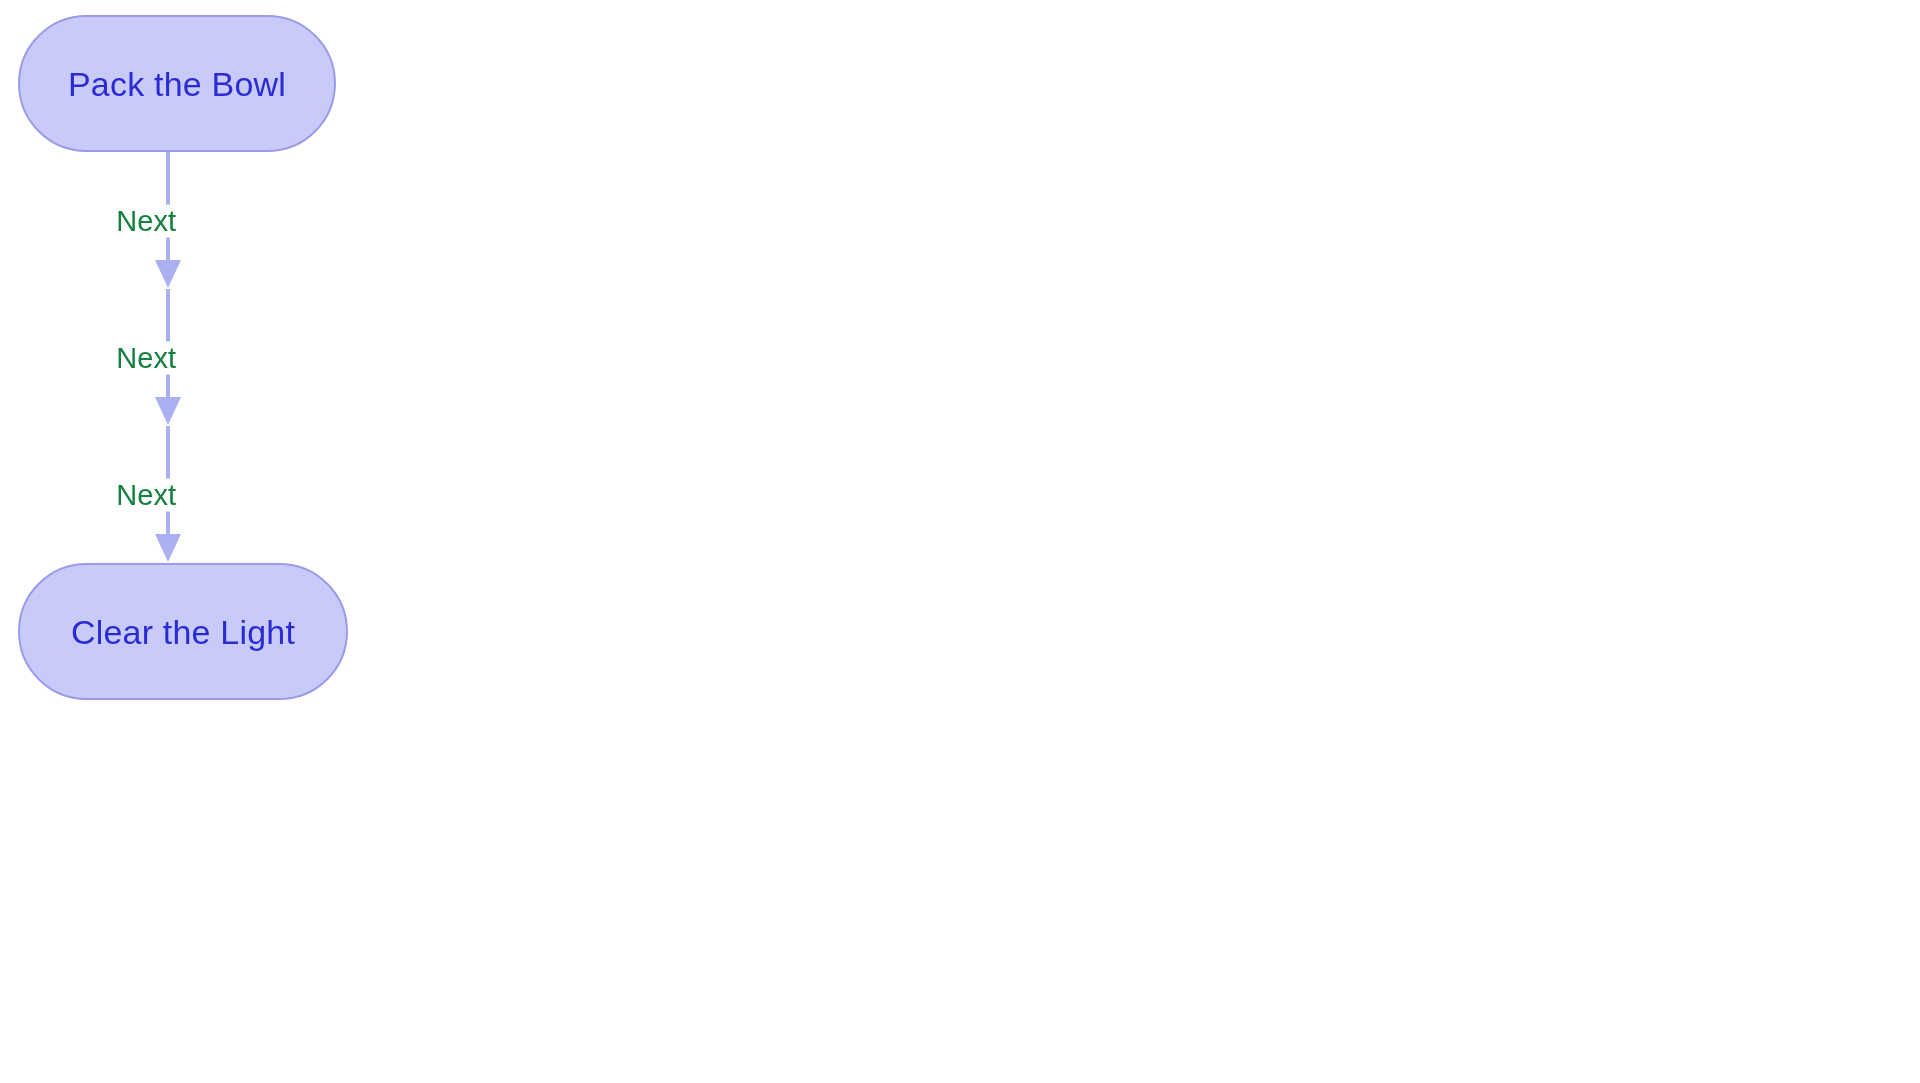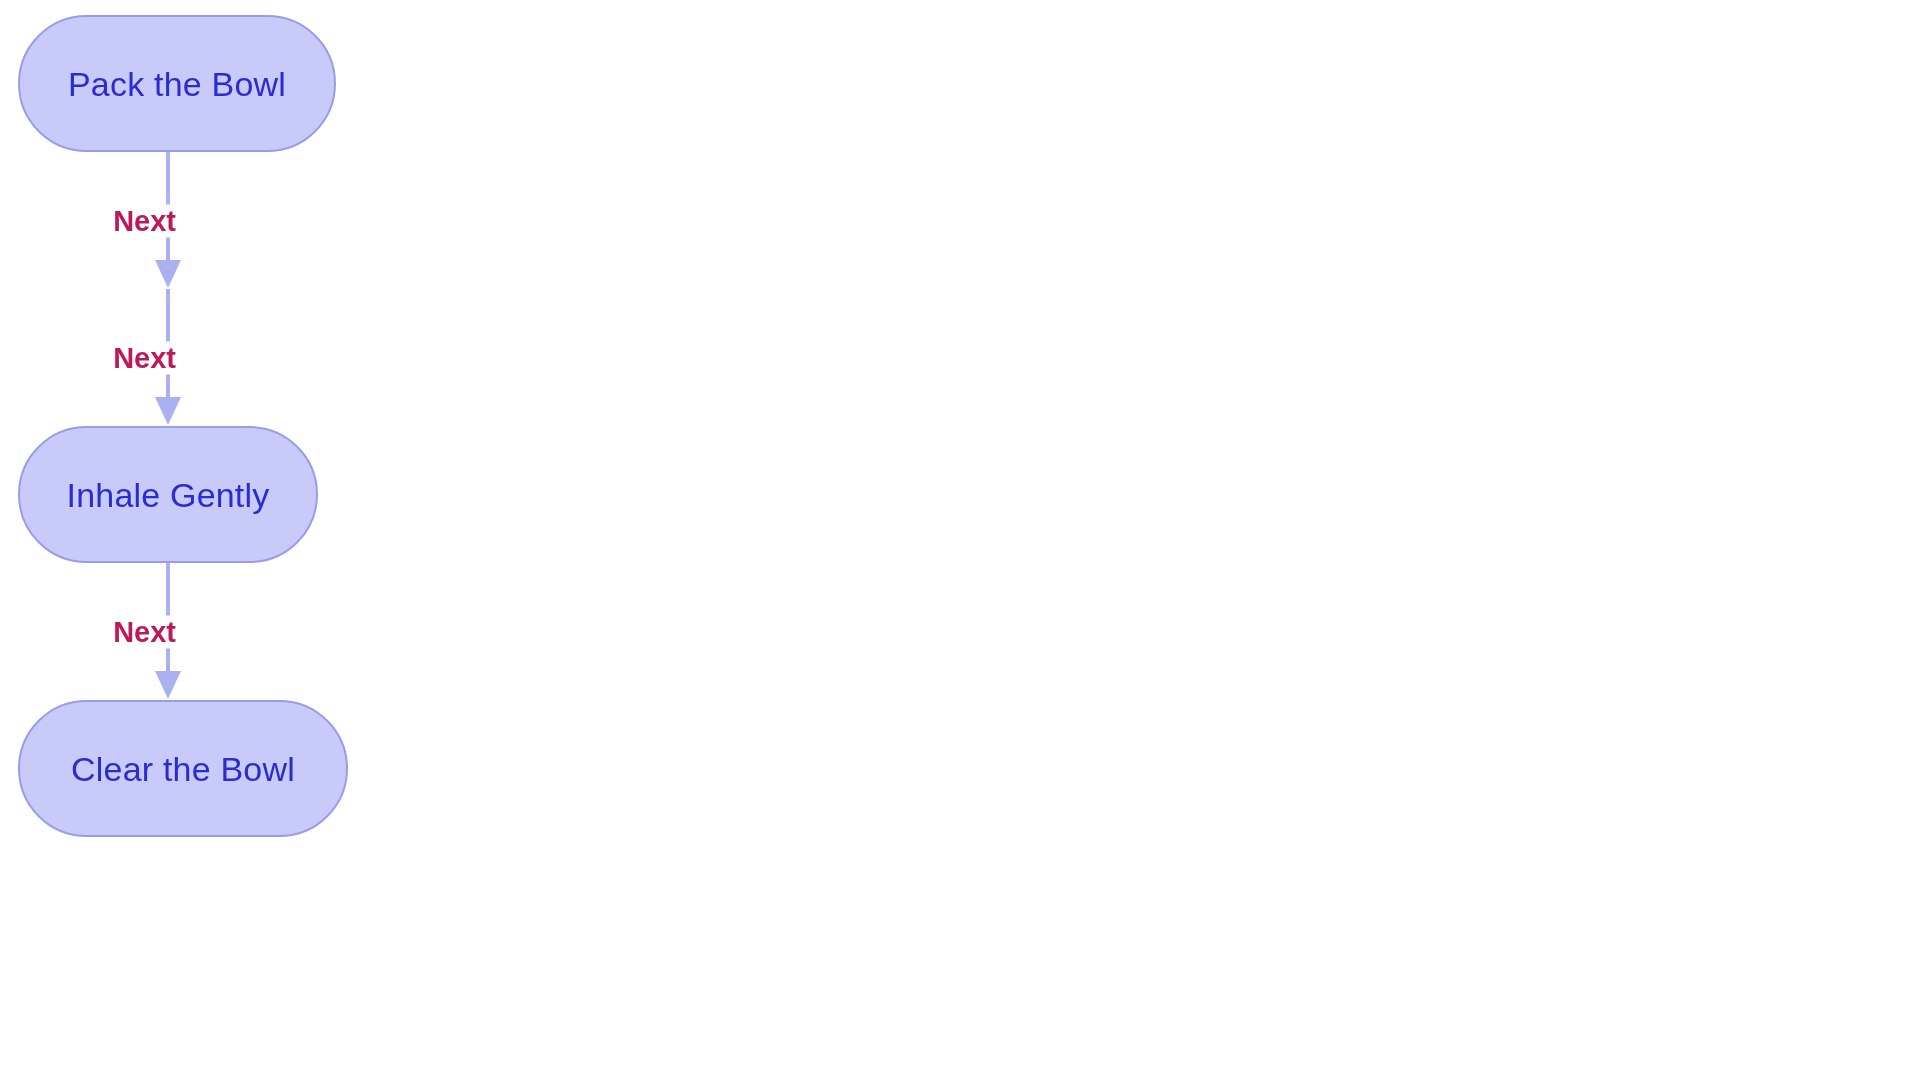--- a/index.html
+++ b/index.html
@@ -78,23 +78,23 @@
     border-left: 13px solid transparent;
     border-right: 13px solid transparent;
     border-top: 28px solid #aab0f0;
   }
   .edge-label {
     position: absolute;
     left: 50%;
     top: 50%;
     transform: translate(-100%, -50%);
     margin-left: 12px;
-    color: #be185d;
+    color: #15803d;
     font-size: 29px;
-    font-weight: 700;
+    font-weight: 400;
     line-height: 1;
     white-space: nowrap;
     background: #ffffff;
     padding: 2px 4px 2px 0;
   }
 
   
   .spacer-top { height: 15px; flex: 0 0 auto; }
 </style>
 </head>
@@ -114,27 +114,24 @@
     <span class="edge-label">Next</span>
   </div>
 
 
   <div class="edge">
     <div class="edge-line"></div>
     <div class="edge-arrow"></div>
     <span class="edge-label">Next</span>
   </div>
 
-  <div class="node node-w3">
-    <span class="node-label">Inhale Gently</span>
-  </div>
 
   <div class="edge">
     <div class="edge-line"></div>
     <div class="edge-arrow"></div>
     <span class="edge-label">Next</span>
   </div>
 
   <div class="node node-w4">
-    <span class="node-label">Clear the Bowl</span>
+    <span class="node-label">Clear the Light</span>
   </div>
 
 </div>
 
 </body></html>

